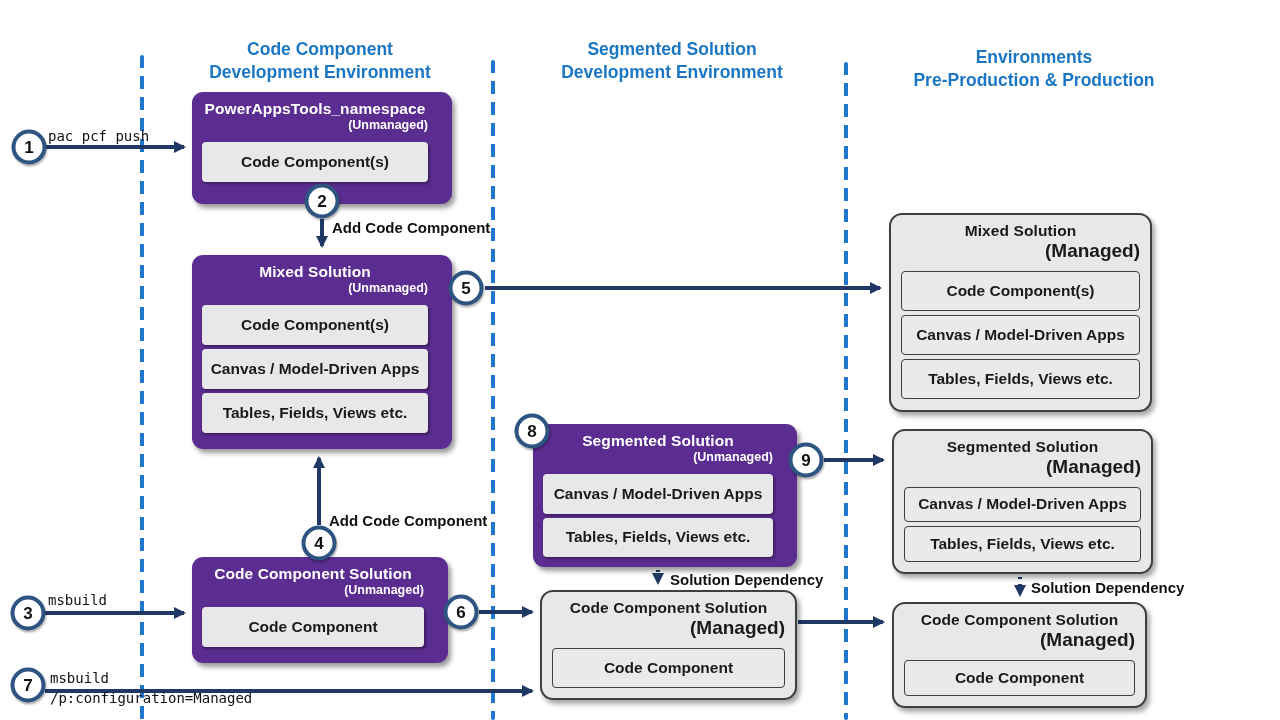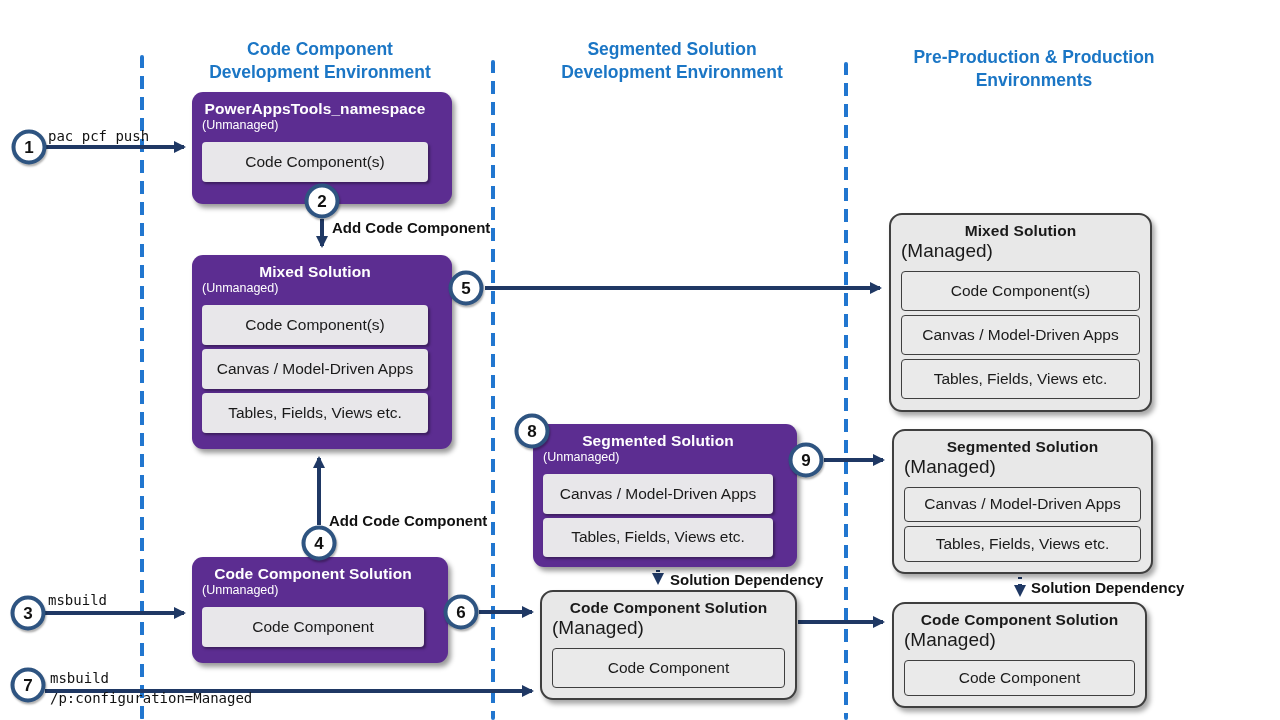--- a/index.html
+++ b/index.html
@@ -50,36 +50,36 @@
   }
   .box-title {
     font-size: 15.5px;
     font-weight: bold;
     text-align: center;
     line-height: 1.15;
     letter-spacing: 0.1px;
   }
   .box-subtitle {
     font-size: 12.5px;
-    font-weight: normal;
-    text-align: left;
+    font-weight: bold;
+    text-align: right;
     line-height: 1.15;
     margin-bottom: 6px;
   }
   .gbox .box-subtitle { font-size: 19px; margin-bottom: 5px; }
   .row {
     background: #E8E7EA;
     border-radius: 4px;
     height: 40px;
     margin-top: 4px;
     display: flex;
     align-items: center;
     justify-content: center;
     font-size: 15.5px;
-    font-weight: normal;
+    font-weight: bold;
     color: #1a1a1a;
     box-shadow: 1.5px 2px 2.5px rgba(0,0,0,0.35);
   }
   .gbox .row {
     background: #EAEAEA;
     border: 1.5px solid #3f3f3f;
     box-shadow: none;
   }
   .step {
     position: absolute;
@@ -124,22 +124,22 @@
 
   <div class="col-header" style="left:155px; top:38px;">
     <div>Code Component</div>
     <div>Development Environment</div>
   </div>
   <div class="col-header" style="left:507px; top:38px;">
     <div>Segmented Solution</div>
     <div>Development Environment</div>
   </div>
   <div class="col-header" style="left:869px; top:46px;">
+    <div>Environments</div>
     <div>Pre-Production &amp; Production</div>
-    <div>Environments</div>
   </div>
 
   <div class="divider" style="left:140px; top:55px; height:665px;"></div>
   <div class="divider" style="left:491px; top:60px; height:660px;"></div>
   <div class="divider" style="left:844px; top:62px; height:658px;"></div>
 
   <svg id="connectors" width="1280" height="720" viewBox="0 0 1280 720">
     <defs>
       <marker id="ah" markerUnits="userSpaceOnUse" markerWidth="14" markerHeight="14" refX="11" refY="7" orient="auto">
         <path d="M1,1 L13,7 L1,13 Z" fill="#1F3864"></path>

